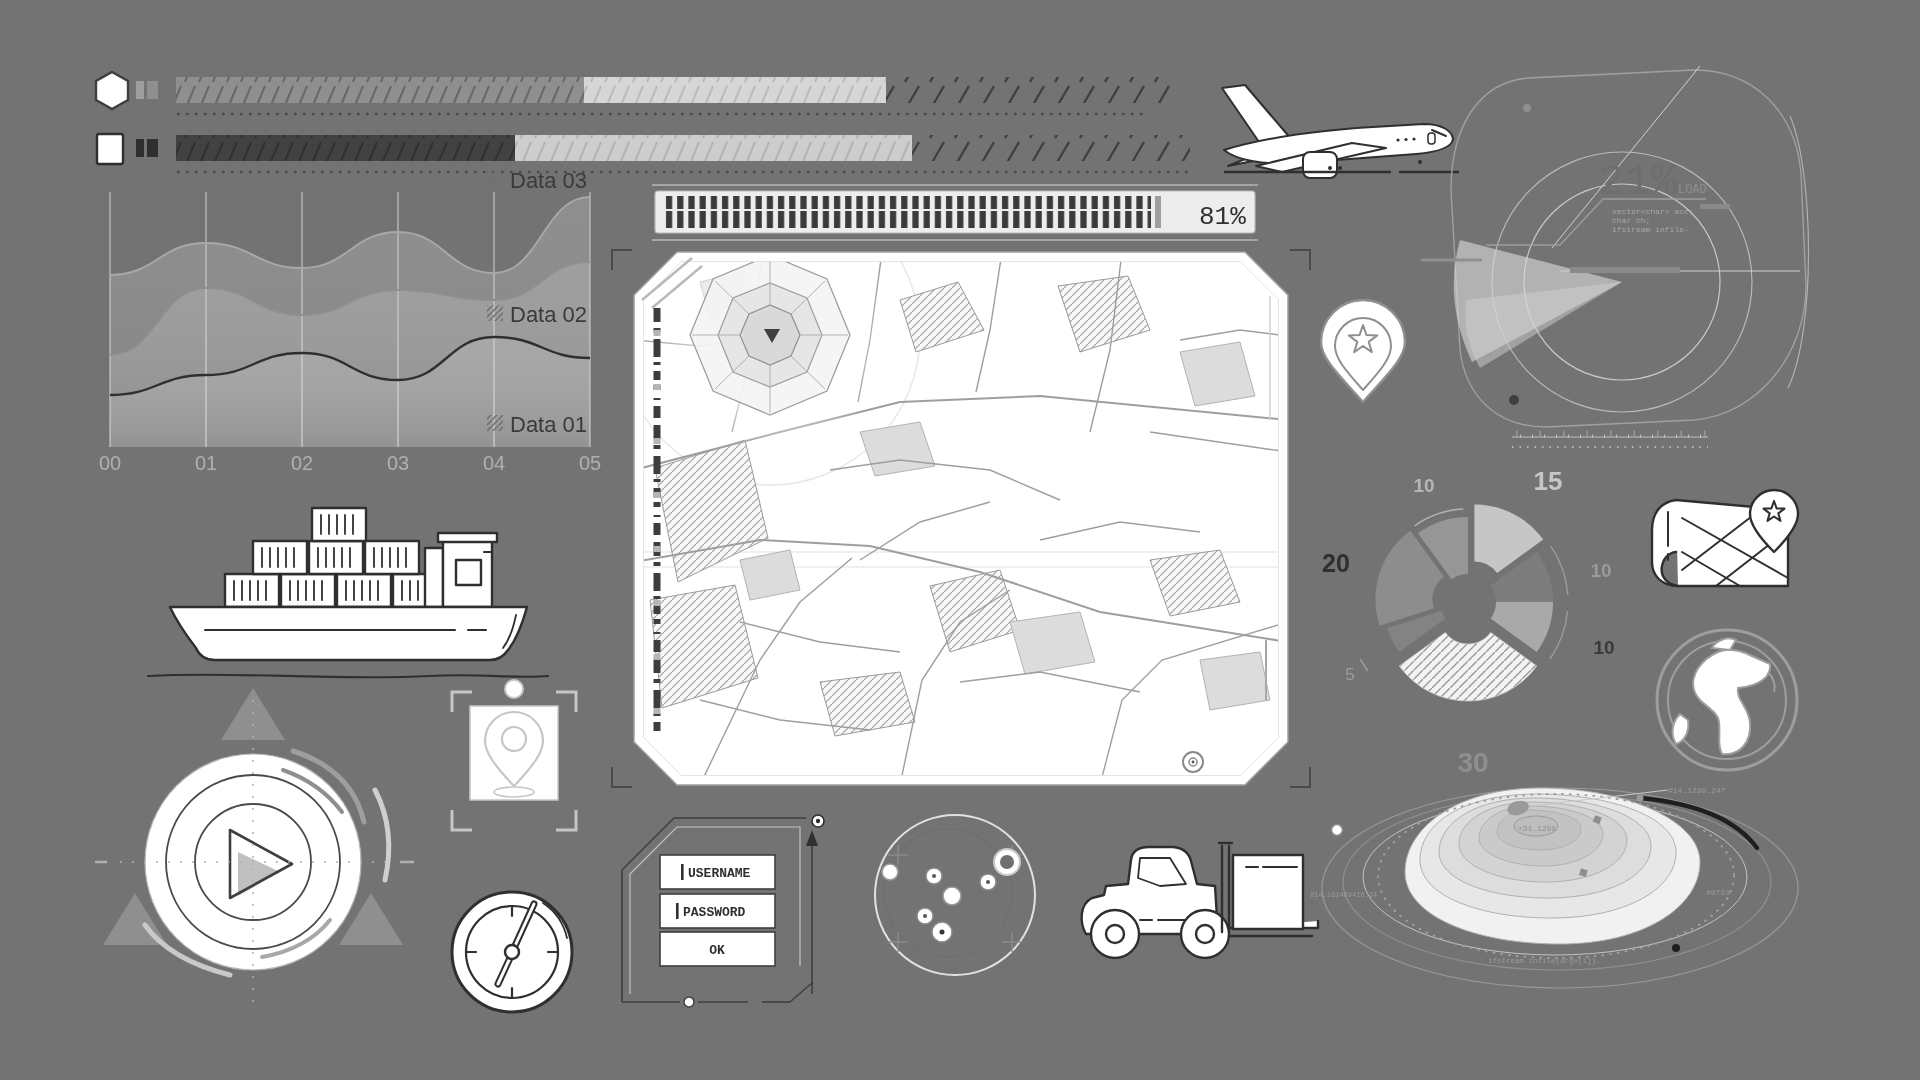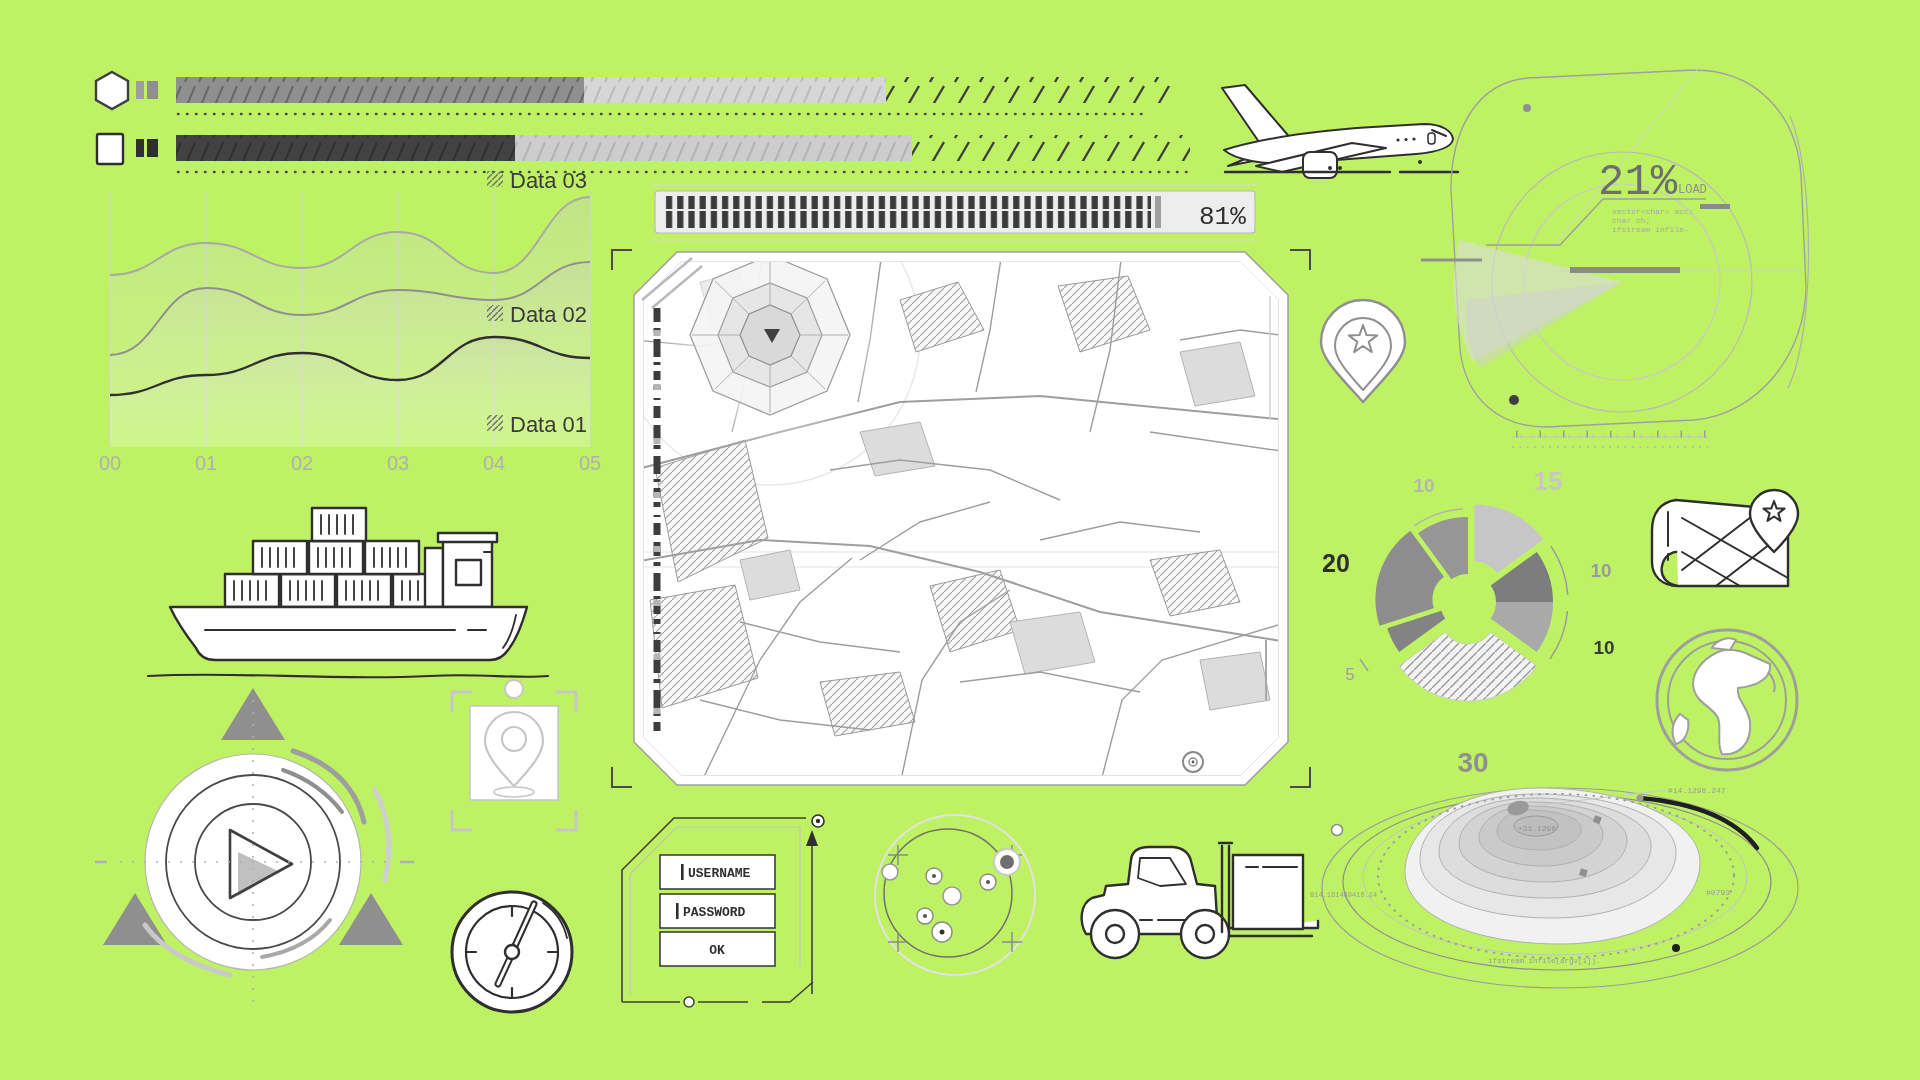--- a/index.html
+++ b/index.html
@@ -1,16 +1,16 @@
 <!DOCTYPE html>
 <html><head>
 <meta charset="utf-8">
 <style>
   html,body{margin:0;padding:0;background:#fff;}
-  .stage{position:relative;width:1920px;height:1080px;background:#bef264;overflow:hidden;}
+  .stage{position:relative;width:1920px;height:1080px;background:#737373;overflow:hidden;}
   svg{position:absolute;left:0;top:0;}
   text{user-select:none;}
   .sans{font-family:"Liberation Sans",sans-serif;}
   .mono{font-family:"Liberation Mono","DejaVu Sans Mono",monospace;}
 </style>
 </head>
 <body>
 
 <div class="stage">
 <svg width="1920" height="1080" viewBox="0 0 1920 1080">

